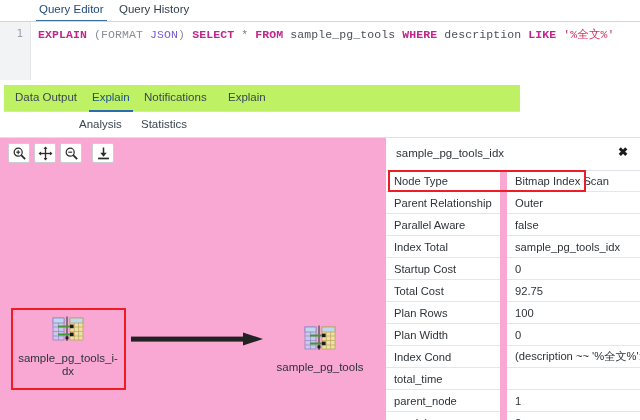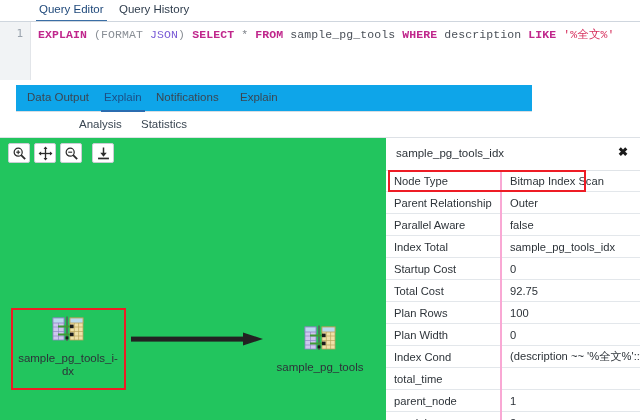--- a/index.html
+++ b/index.html
@@ -50,22 +50,22 @@
   .kw   { color: #c0278c; font-weight: bold; }
   .fn   { color: #8a8f96; }
   .typ  { color: #7a5bd6; }
   .id   { color: #4b5159; }
   .op   { color: #7a7f86; }
   .str  { color: #d6305d; }
   .paren{ color: #8a8f96; }
 
   
   .res-tabs {
-    position: absolute; left: 16px; top: 85px; width: 516px; height: 26px;
-    border-bottom: 1px solid #d8dde3; background: #0ea5e9;
+    position: absolute; left: 4px; top: 85px; width: 516px; height: 26px;
+    border-bottom: 1px solid #d8dde3; background: #bef264;
   }
   .res-tabs .tab {
     position: absolute; top: 3px; height: 22px; line-height: 19px;
     font-size: 11.5px; color: #3a4652; padding: 0 6px; white-space: nowrap; cursor: pointer;
   }
   .res-tabs .tab.active { color: #1c4f86; }
   .res-tabs .tab.active .ul {
     position: absolute; left: 3px; right: 3px; bottom: -2px; height: 2px; background: #2b6cb0;
   }
   #rtab-0 { left: 5px; }
@@ -86,21 +86,21 @@
   .sub-tabs .tab.active .ul {
     position: absolute; left: 2px; right: 2px; bottom: -2px; height: 2px; background: #2b6cb0;
   }
   #stab-0 { left: 6px; }
   #stab-1 { left: 74px; }
   #stab-2 { left: 136px; }
 
   
   .graph-panel {
     position: absolute; left: 0; top: 138px; width: 386px; height: 282px;
-    background: #22c55e; border-right: 1px solid #a21caf; overflow: hidden;
+    background: #f9a8d4; border-right: 1px solid #a21caf; overflow: hidden;
   }
   .toolbar { position: absolute; left: 8px; top: 5px; height: 20px; }
   .tbtn {
     position: absolute; top: 0; width: 22px; height: 20px;
     border: 1px solid #c9ced4; border-radius: 2px; background: #fff;
     box-sizing: border-box; cursor: pointer;
   }
   .tbtn svg { position: absolute; left: 3px; top: 2px; }
   #tb-0 { left: 0; }
   #tb-1 { left: 26px; }
@@ -147,21 +147,21 @@
   }
   table.kv {
     position: absolute; left: 0; top: 32px; width: 254px;
     border-collapse: collapse; table-layout: fixed;
   }
   table.kv td {
     height: 21px; font-size: 11.2px; color: #2d3339;
     border-bottom: 1px solid #e3e7eb; padding: 0 0 0 8px;
     overflow: hidden; white-space: nowrap;
   }
-  table.kv td.k { width: 106px; border-right: 2px solid #f9a8d4; }
+  table.kv td.k { width: 106px; border-right: 7px solid #f9a8d4; }
   table.kv td.v { width: 148px; }
 </style>
 </head>
 <body>
 
 <div id="app">
 
   <div class="top-tabs">
     <div class="tab active" id="tab-query-editor">
       <span>Query Editor</span>

